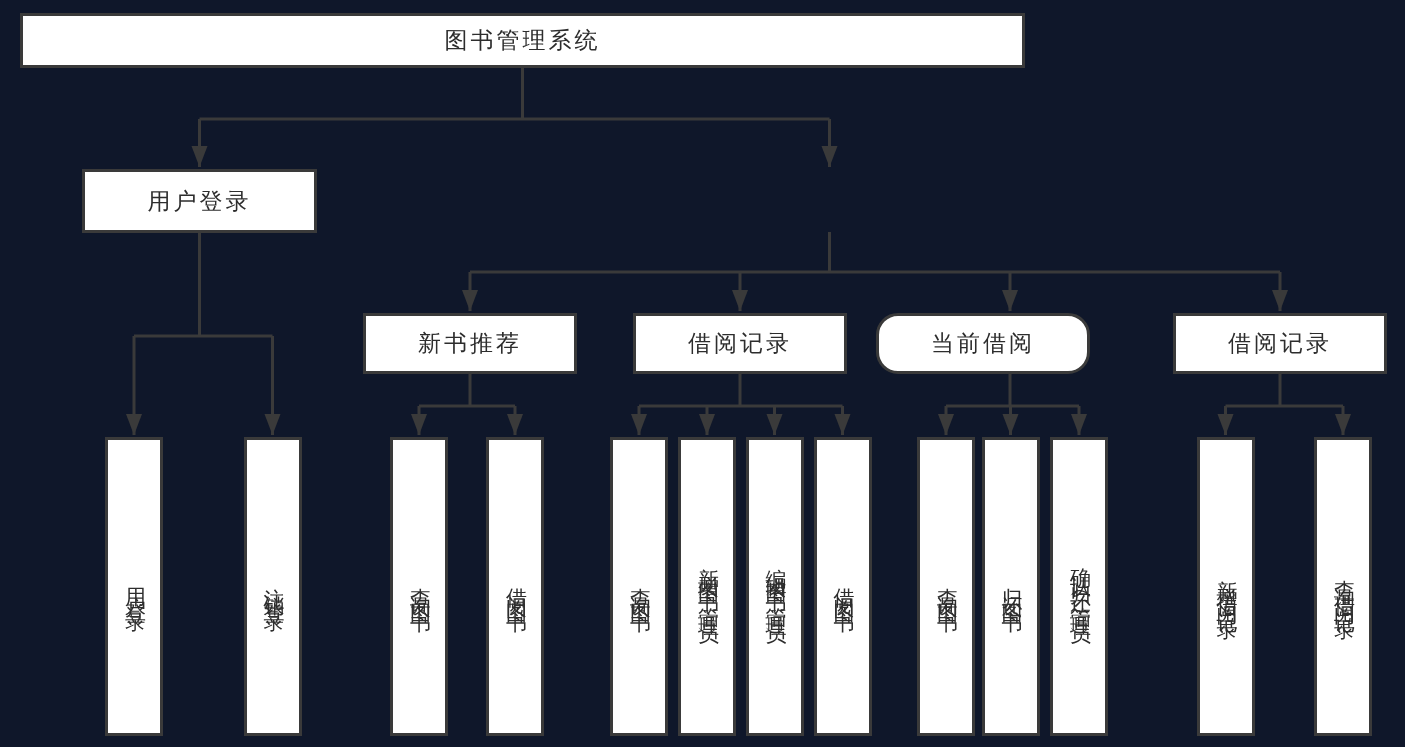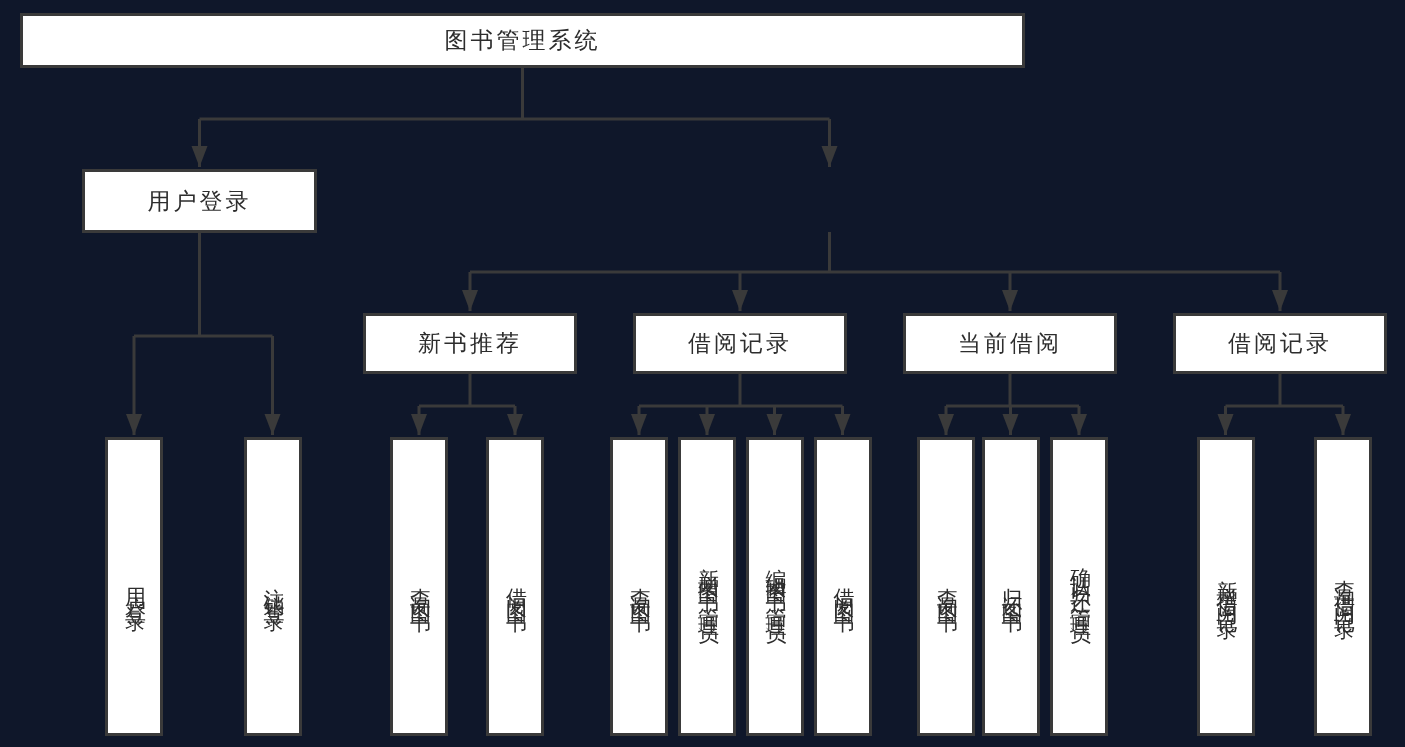--- a/index.html
+++ b/index.html
@@ -116,21 +116,21 @@
       <path d="M1343,406 V435" marker-end="url(#arrow)"></path>
     </g>
   </svg>
 
   <div class="node h-node" style="left:20px; top:13px; width:1005px; height:55px;">图书管理系统</div>
 
   <div class="node h-node" style="left:82px; top:169px; width:235px; height:64px;">用户登录</div>
 
   <div class="node h-node" style="left:363px; top:313px; width:214px; height:61px;">新书推荐</div>
   <div class="node h-node" style="left:633px; top:313px; width:214px; height:61px;">借阅记录</div>
-  <div class="node h-node" style="left:903px; top:313px; width:214px; height:61px;">当前借阅</div>
+  <div class="node h-node" style="left:876px; top:313px; width:214px; height:61px;border-radius:22px;">当前借阅</div>
   <div class="node h-node" style="left:1173px; top:313px; width:214px; height:61px;">借阅记录</div>
 
   <div class="node leaf" style="left:105px;">
     <span class="v-label">用户登录</span>
   </div>
   <div class="node leaf" style="left:243.5px;">
     <span class="v-label">注销登录</span>
   </div>
 
   <div class="node leaf" style="left:390px;">

